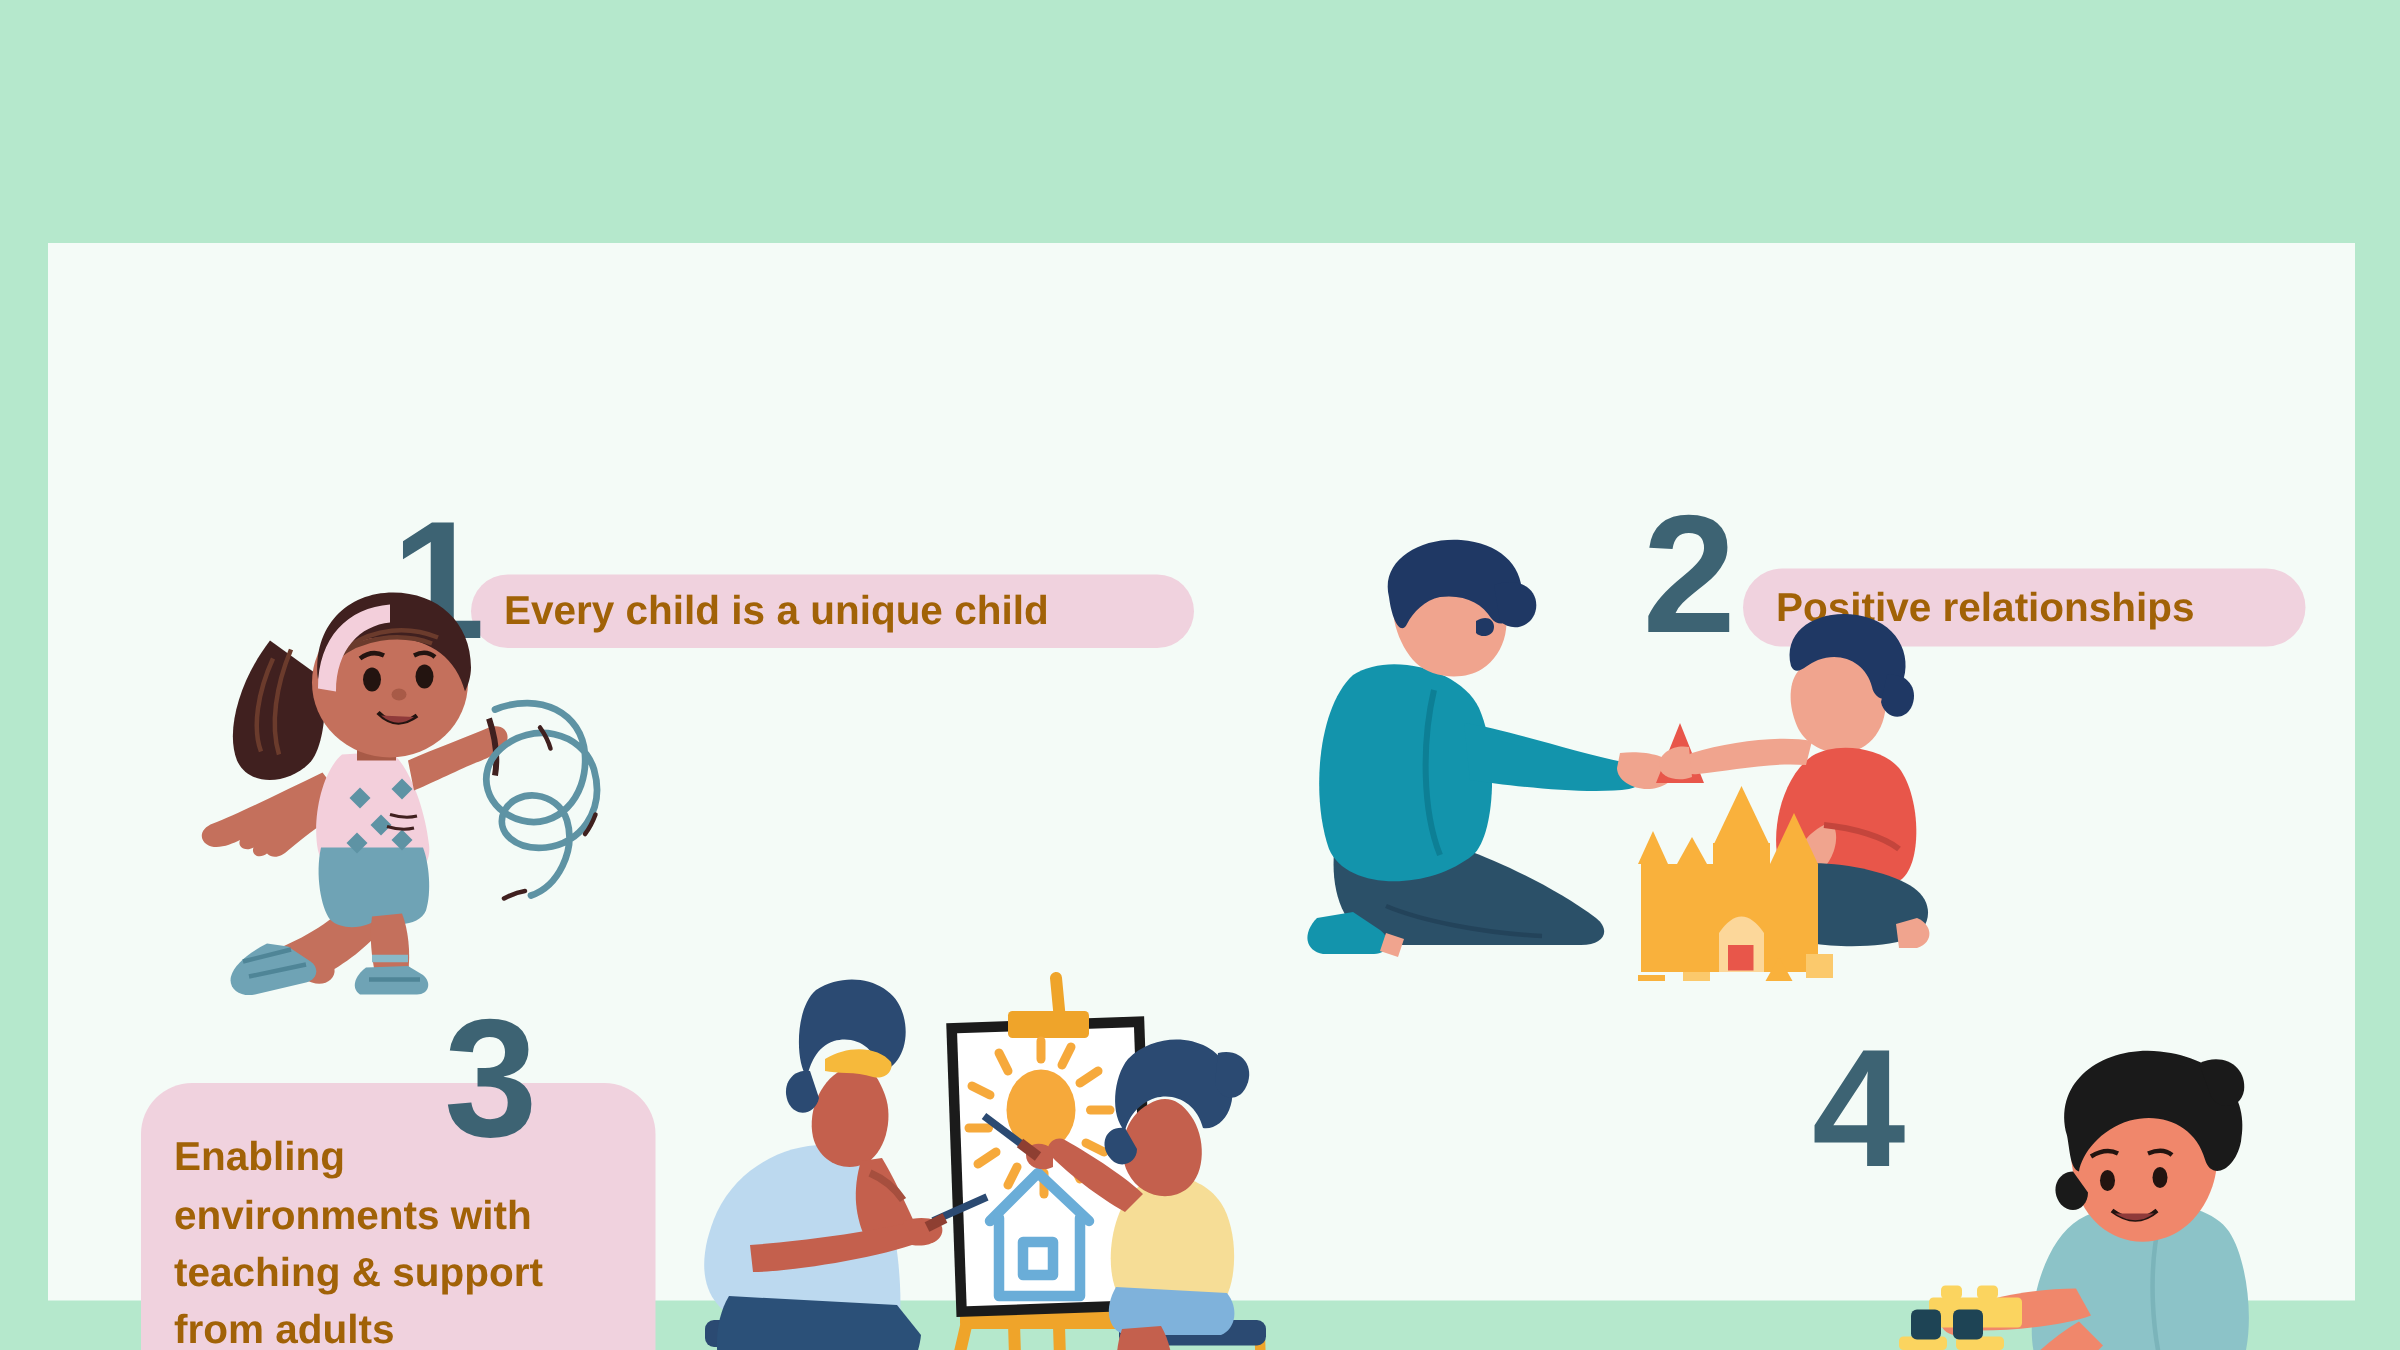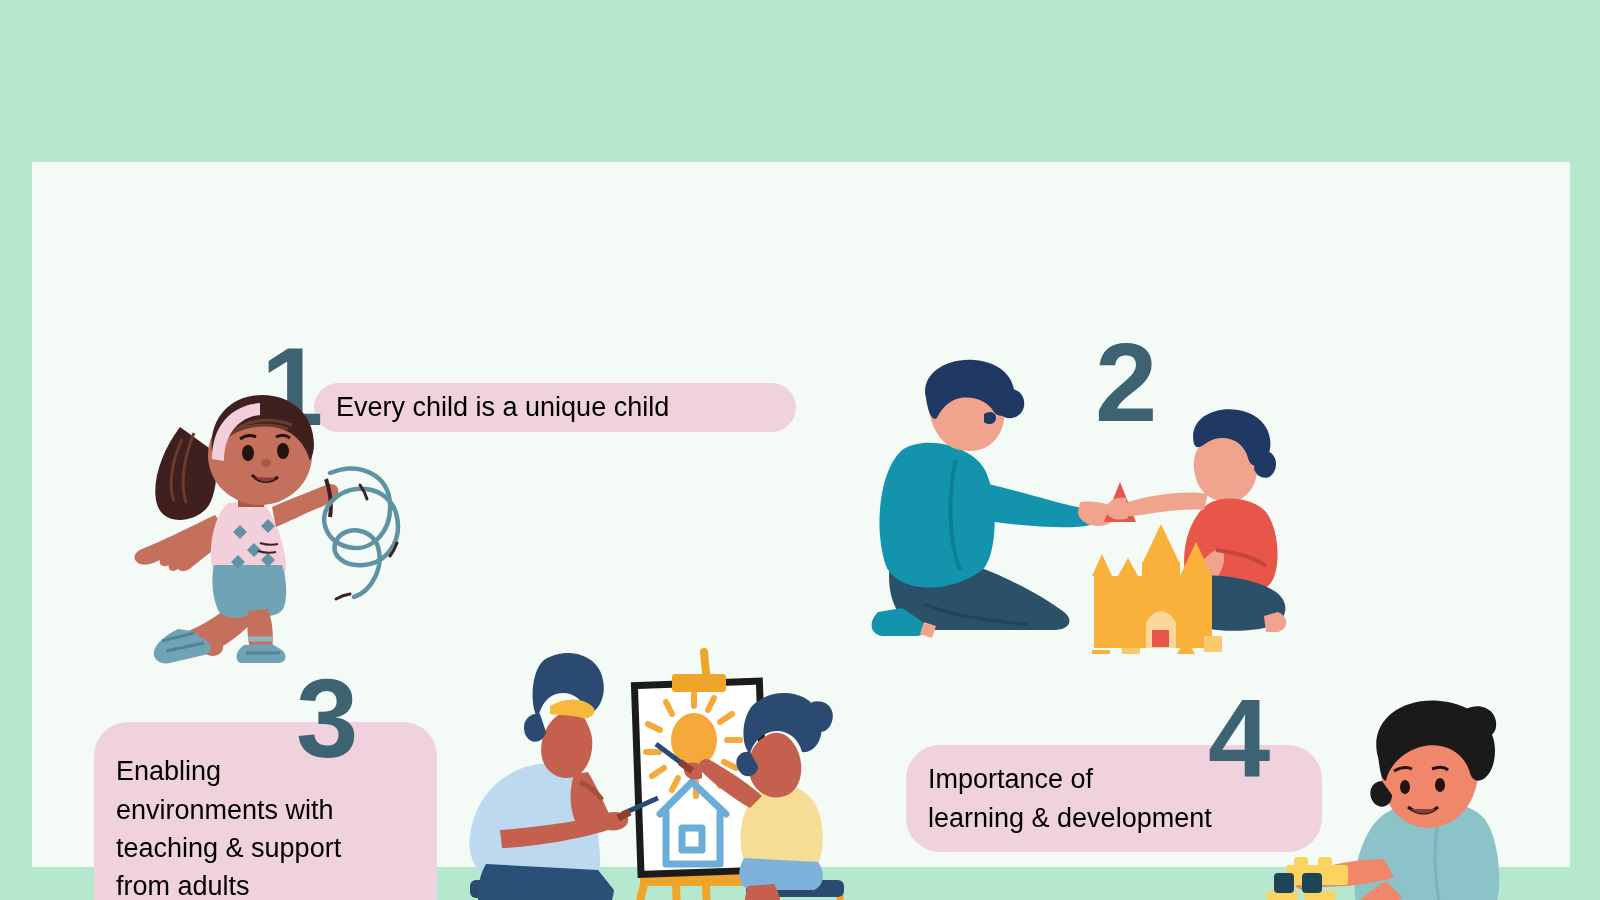--- a/index.html
+++ b/index.html
@@ -35,22 +35,22 @@
     user-select:none;
   }
   .badge{
     position:absolute;
     background:#f0d2de;
     border-radius:34px;
     z-index:2;
     display:flex;align-items:center;
   }
   .badge .txt{
-    color:#000000;
-    font-weight:normal;
+    color:#a16207;
+    font-weight:bold;
     font-size:27px;
     line-height:1.42;
     padding:0 22px;
     white-space:pre-line;
   }
   .art{position:absolute;z-index:4;}
 
   
   #num1{left:229px;top:176px;}
   #badge1{left:282px;top:221px;width:482px;height:49px;}
@@ -221,20 +221,23 @@
         </g>
         <g>
           <path d="M322 284 l9 16 -18 0 Z" fill="#f9b13c"></path>
           <rect x="340" y="282" width="18" height="16" fill="#fbc96c"></rect>
           <rect x="228" y="296" width="18" height="8" fill="#f9b13c"></rect>
           <rect x="258" y="294" width="18" height="10" fill="#fbc96c"></rect>
         </g>
       </svg>
     </div>
     <div class="num" id="num2">2</div>
+    <div class="badge" id="badge2">
+      <span class="txt">Positive relationships</span>
+    </div>
 
     <div class="art" id="art3">
       <svg viewBox="0 0 400 390" width="400" height="390" xmlns="http://www.w3.org/2000/svg">
 
         <g stroke="#efa42a" stroke-width="7" fill="none" stroke-linecap="round">
           <path d="M40 262 L30 382"></path>
             <path d="M150 262 L160 382"></path>
           <path d="M60 262 L86 382"></path>
             <path d="M130 262 L110 382"></path>
           <path d="M44 310 L148 310"></path>
@@ -393,19 +396,15 @@
           <rect x="50" y="258" width="56" height="26" fill="#fbd45f"></rect>
           <rect x="-6" y="284" width="112" height="9" fill="#1e4455"></rect>
           <rect x="-6" y="293" width="56" height="24" fill="#fbd45f"></rect>
           <rect x="50" y="293" width="56" height="24" fill="#8cc3c8"></rect>
           <rect x="-6" y="317" width="56" height="22" fill="#8cc3c8"></rect>
           <rect x="50" y="317" width="56" height="22" fill="#fbd45f"></rect>
         </g>
       </svg>
     </div>
     <div class="num" id="num4">4</div>
-    <div class="badge" id="badge4">
-      <span class="txt">Importance of
-learning &amp; development</span>
-    </div>
 
   </div>
 </div>
 
 </body></html>

